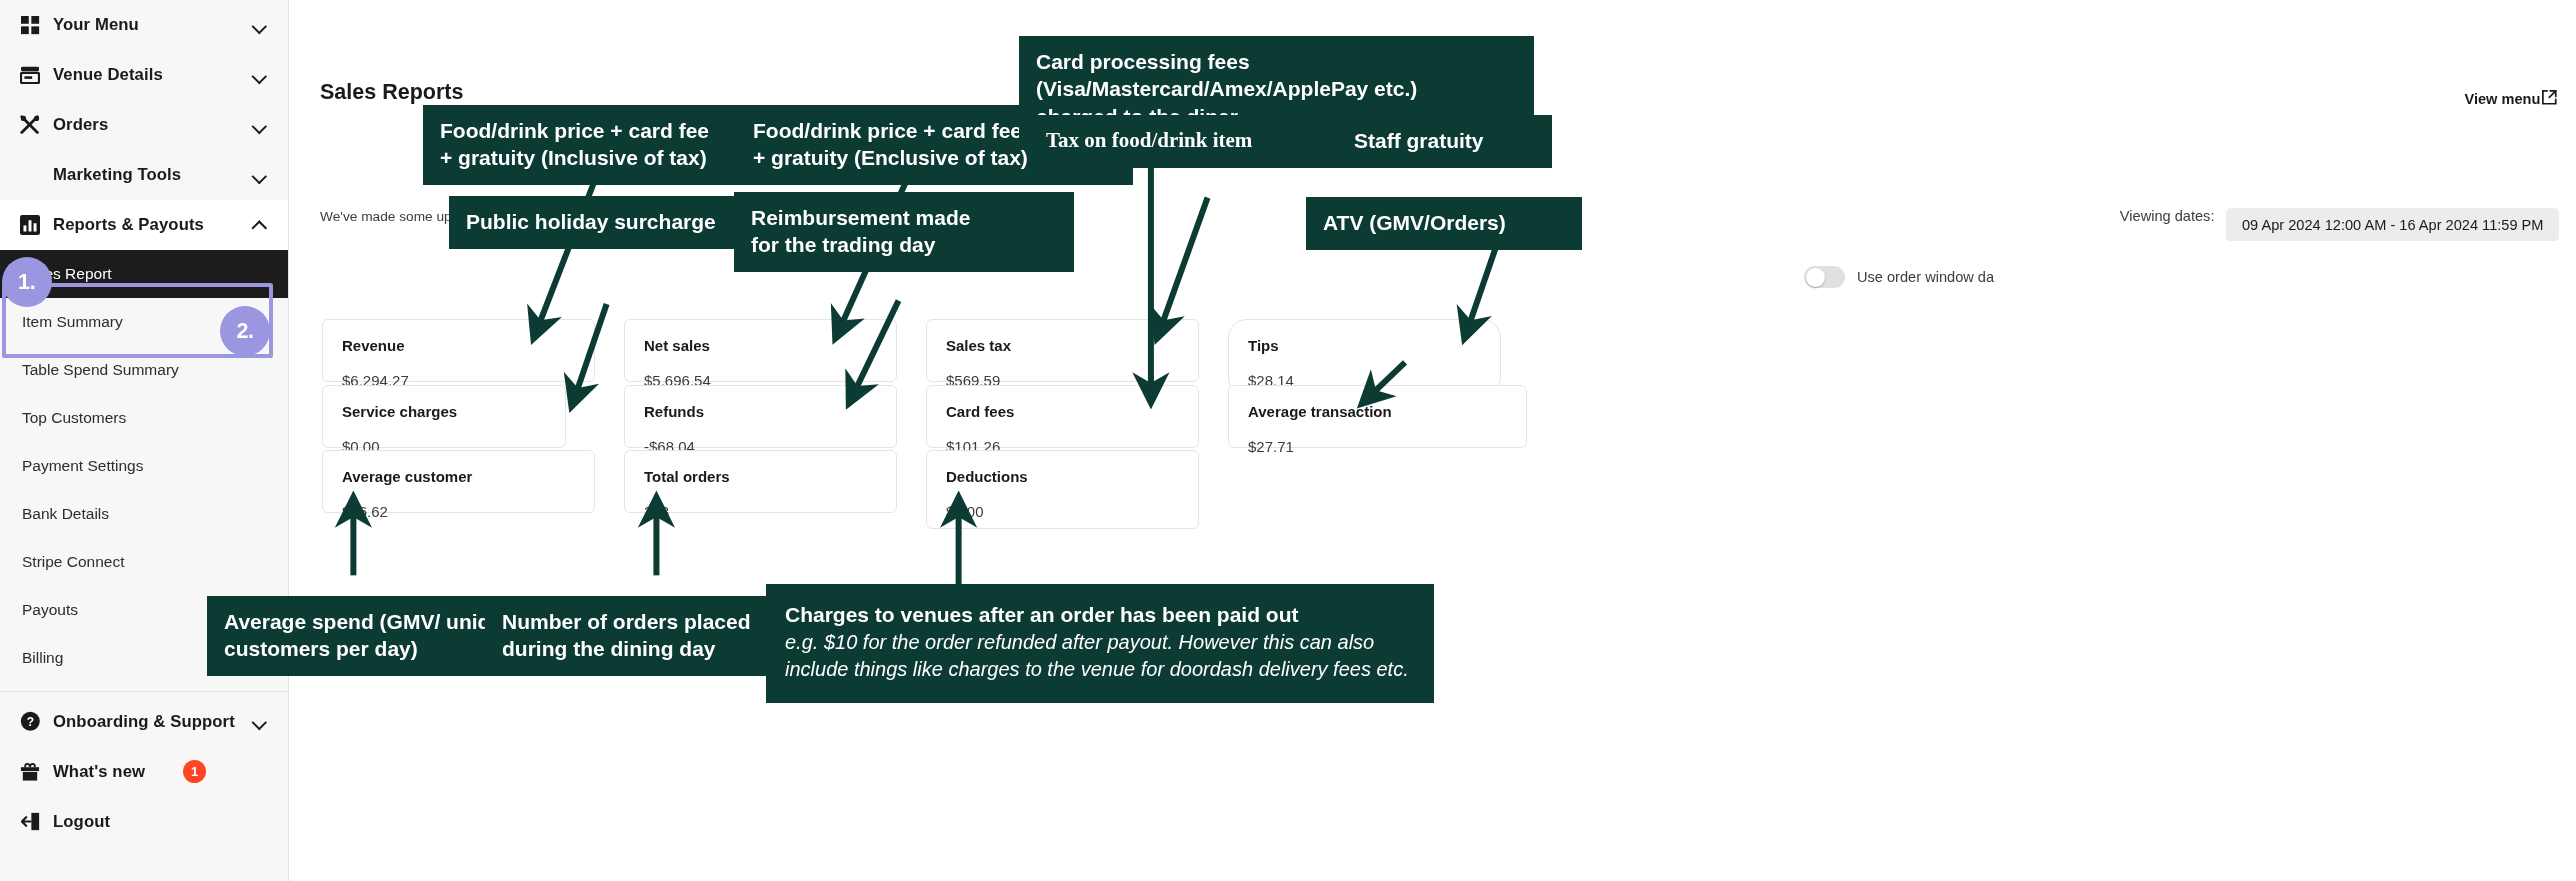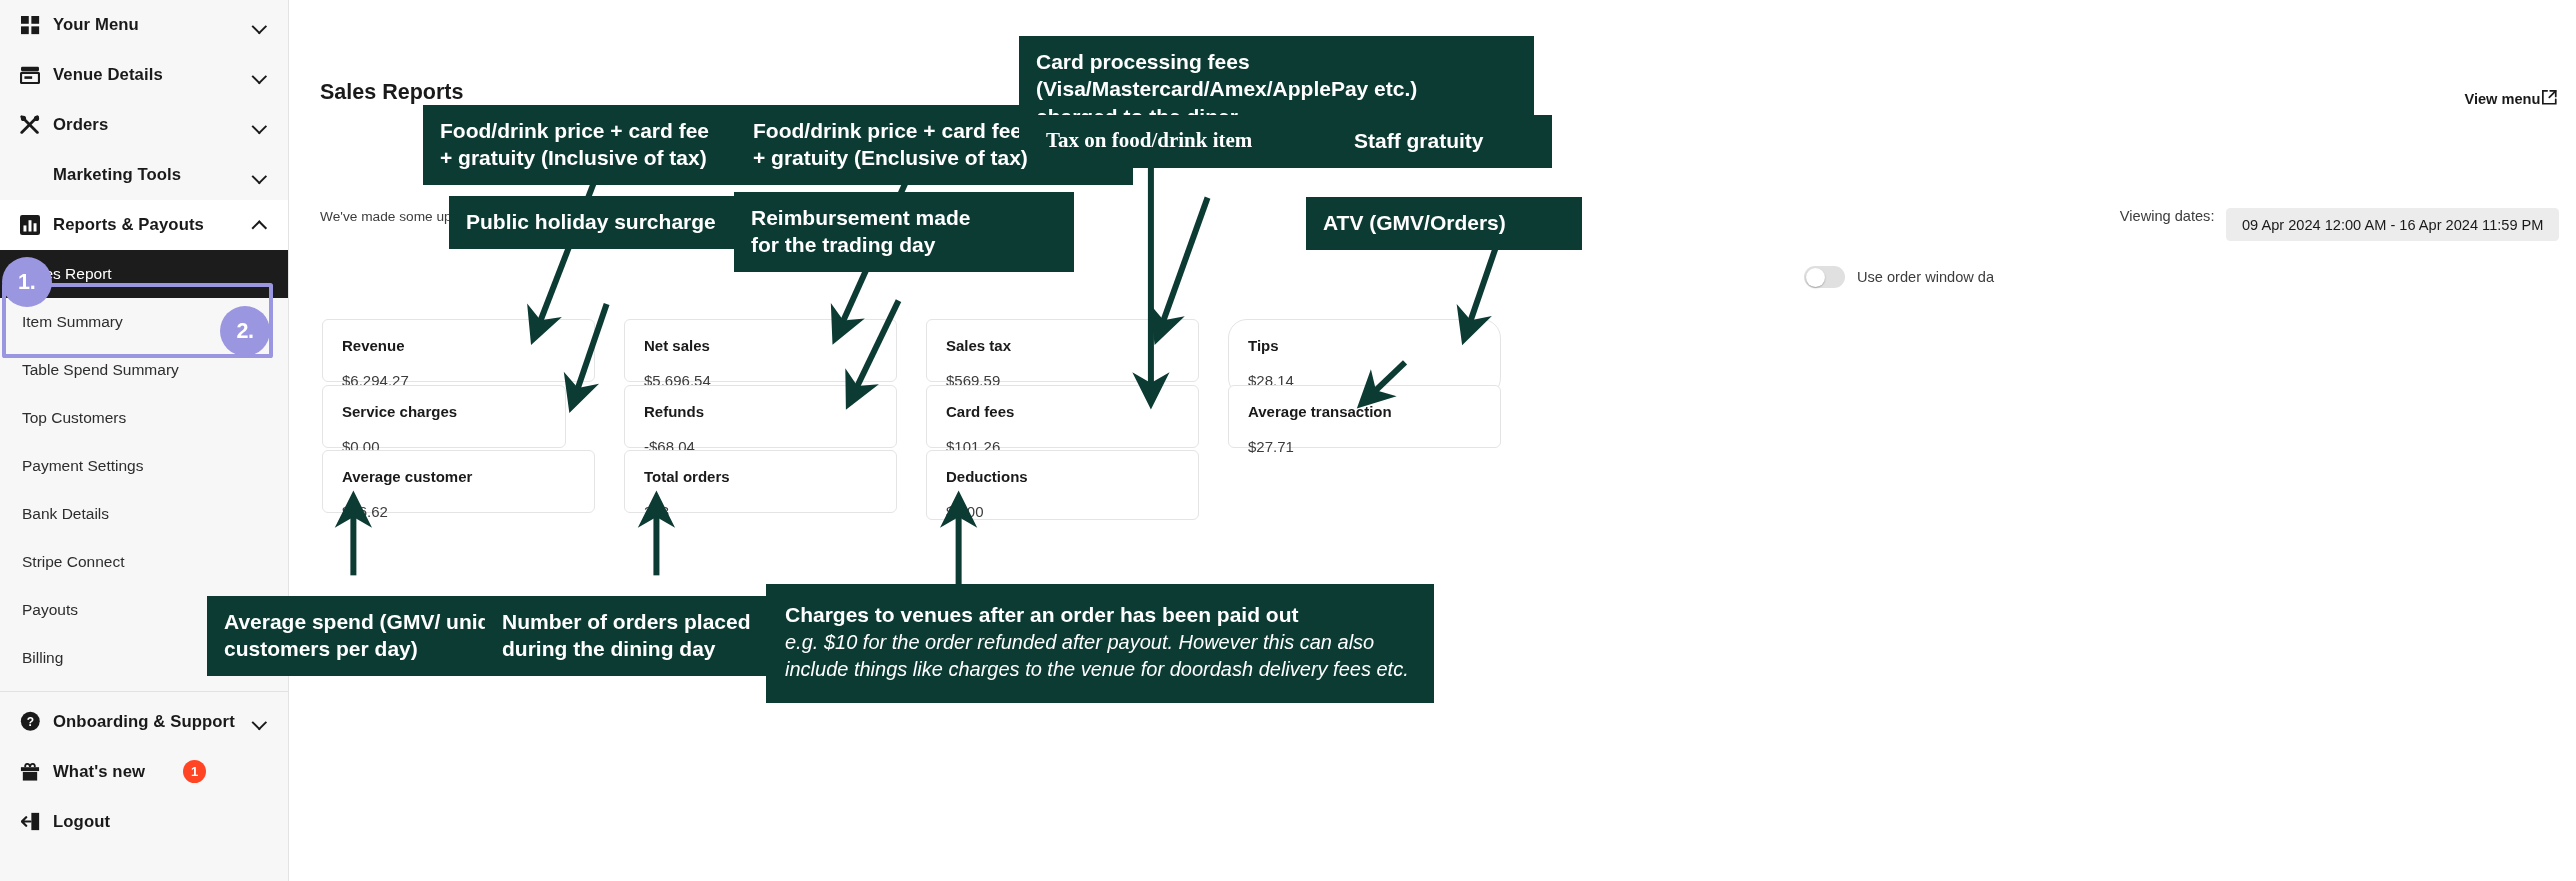--- a/index.html
+++ b/index.html
@@ -337,34 +337,34 @@
       <span class="c-value">$0.00</span>
     </div>
     <div class="card" style="left:335px;top:385px;width:273px;height:63px;">
       <span class="c-label">Refunds</span>
       <span class="c-value">-$68.04</span>
     </div>
     <div class="card" style="left:637px;top:385px;width:273px;height:63px;">
       <span class="c-label">Card fees</span>
       <span class="c-value">$101.26</span>
     </div>
-    <div class="card" style="left:939px;top:385px;width:273px;height:63px;">
+    <div class="card" style="left:939px;top:385px;width:299px;height:63px;">
       <span class="c-label">Average transaction</span>
       <span class="c-value">$27.71</span>
     </div>
 
     <div class="card" style="left:33px;top:450px;width:273px;height:63px;">
       <span class="c-label">Average customer</span>
       <span class="c-value">$46.62</span>
     </div>
     <div class="card" style="left:335px;top:450px;width:273px;height:63px;">
       <span class="c-label">Total orders</span>
       <span class="c-value">243</span>
     </div>
-    <div class="card" style="left:637px;top:450px;width:273px;height:70px;padding-left:36px;">
+    <div class="card" style="left:637px;top:450px;width:273px;height:79px;padding-left:36px;">
       <span class="c-label">Deductions</span>
       <span class="c-value">$0.00</span>
     </div>
 
     <svg class="arrows" viewBox="0 0 2664 1027" width="2287" height="882">
       <defs>
         <marker id="ah" markerWidth="7" markerHeight="7" refX="4.2" refY="3.5" orient="auto">
           <path d="M0.4,0.4 L6.6,3.5 L0.4,6.6 L2.2,3.5 Z" fill="#0c3b34"></path>
         </marker>
       </defs>

